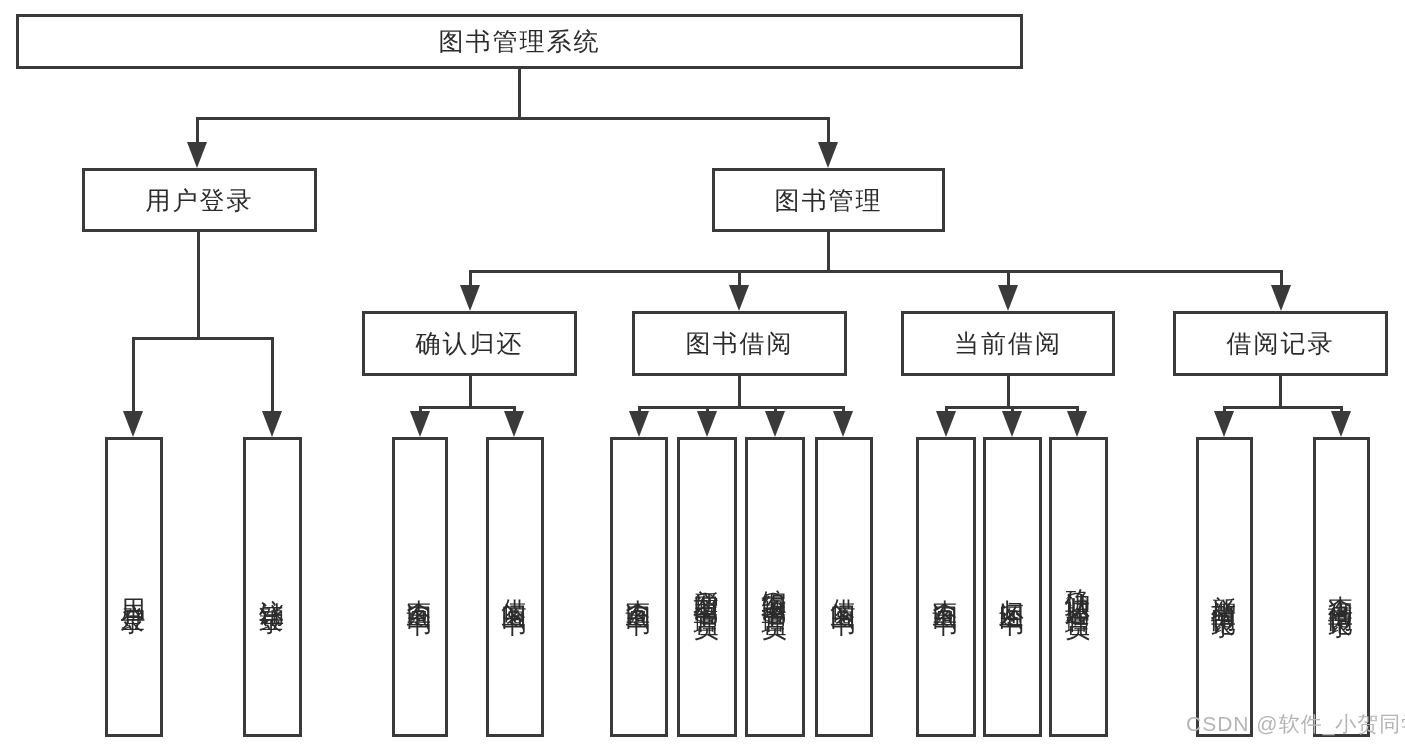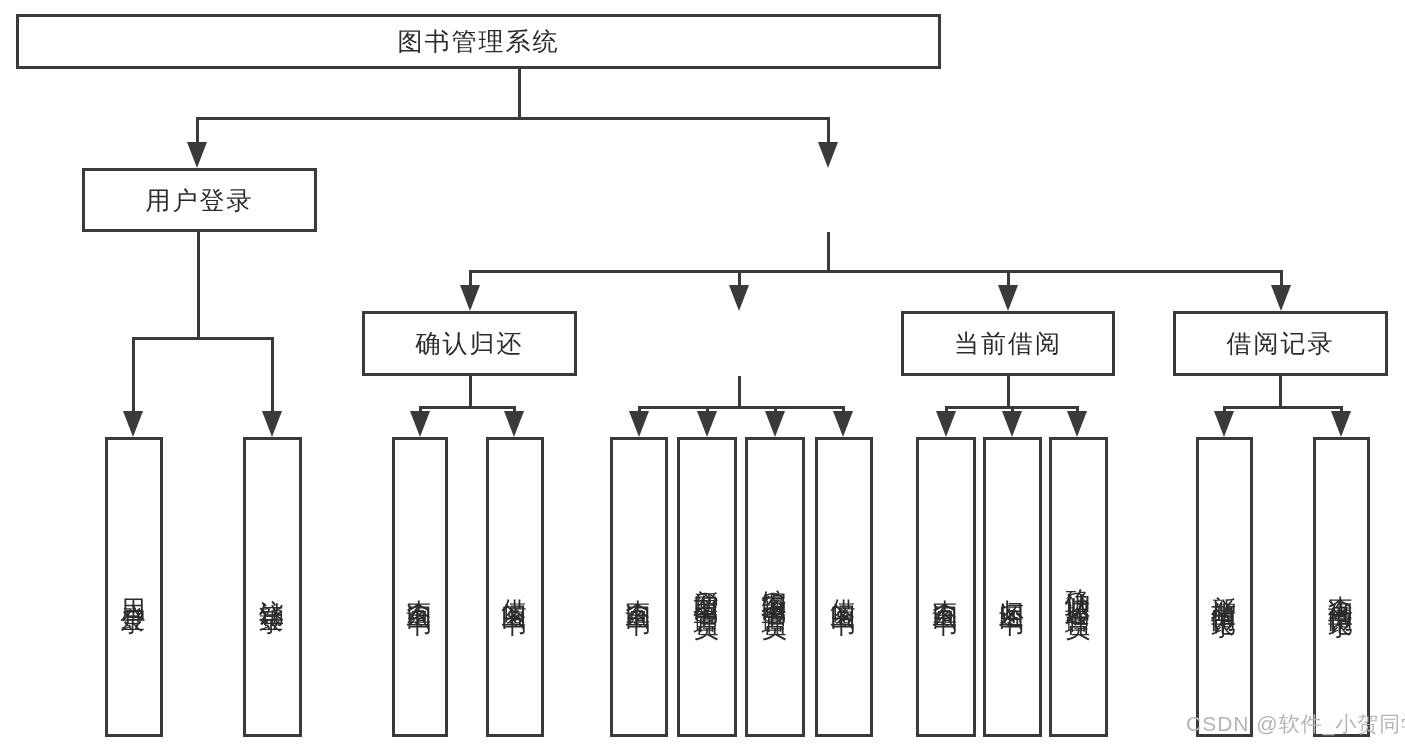--- a/index.html
+++ b/index.html
@@ -30,33 +30,36 @@
   #watermark{
     position:absolute;left:1186px;top:710px;font-size:21px;letter-spacing:1px;
     color:#b5b5b5;z-index:4;white-space:nowrap;
   }
 </style>
 </head>
 <body>
 
 <div id="stage">
 
-  <div class="box" style="left:16px;top:14px;width:925px;height:55px;font-family:Liberation Mono, monospace;">
+  <div class="box" style="left:16px;top:14px;width:1007px;height:55px;font-family:Liberation Mono, monospace;">
     <span>图书管理系统</span>
   </div>
 
   <div class="vline" style="left:518px;top:69px;height:48px;"></div>
   <div class="hline" style="left:196px;top:117px;width:634px;"></div>
   <div class="vline" style="left:196px;top:117px;height:28px;"></div>
   <div class="arrow-head" style="left:187px;top:142px;"></div>
   <div class="vline" style="left:827px;top:117px;height:28px;"></div>
   <div class="arrow-head" style="left:818px;top:142px;"></div>
 
   <div class="box" style="left:82px;top:168px;width:235px;height:64px;">
     <span>用户登录</span>
+  </div>
+  <div class="box" style="left:712px;top:168px;width:233px;height:64px;">
+    <span>图书管理</span>
   </div>
 
   <div class="vline" style="left:197px;top:232px;height:105px;"></div>
   <div class="hline" style="left:132px;top:337px;width:142px;"></div>
   <div class="vline" style="left:132px;top:337px;height:74px;"></div>
   <div class="arrow-head" style="left:123px;top:411px;"></div>
   <div class="vline" style="left:271px;top:337px;height:74px;"></div>
   <div class="arrow-head" style="left:262px;top:411px;"></div>
 
   <div class="vline" style="left:827px;top:232px;height:38px;"></div>
@@ -65,20 +68,23 @@
   <div class="arrow-head" style="left:460px;top:285px;"></div>
   <div class="vline" style="left:738px;top:270px;height:18px;"></div>
   <div class="arrow-head" style="left:729px;top:285px;"></div>
   <div class="vline" style="left:1007px;top:270px;height:18px;"></div>
   <div class="arrow-head" style="left:998px;top:285px;"></div>
   <div class="vline" style="left:1280px;top:270px;height:18px;"></div>
   <div class="arrow-head" style="left:1271px;top:285px;"></div>
 
   <div class="box" style="left:362px;top:311px;width:215px;height:65px;">
     <span>确认归还</span>
+  </div>
+  <div class="box" style="left:632px;top:311px;width:215px;height:65px;">
+    <span>图书借阅</span>
   </div>
   <div class="box" style="left:1173px;top:311px;width:215px;height:65px;">
     <span>借阅记录</span>
   </div>
   <div class="box" style="left:901px;top:311px;width:214px;height:65px;">
     <span>当前借阅</span>
   </div>
 
   <div class="vline" style="left:469px;top:376px;height:30px;"></div>
   <div class="hline" style="left:419px;top:406px;width:97px;"></div>

